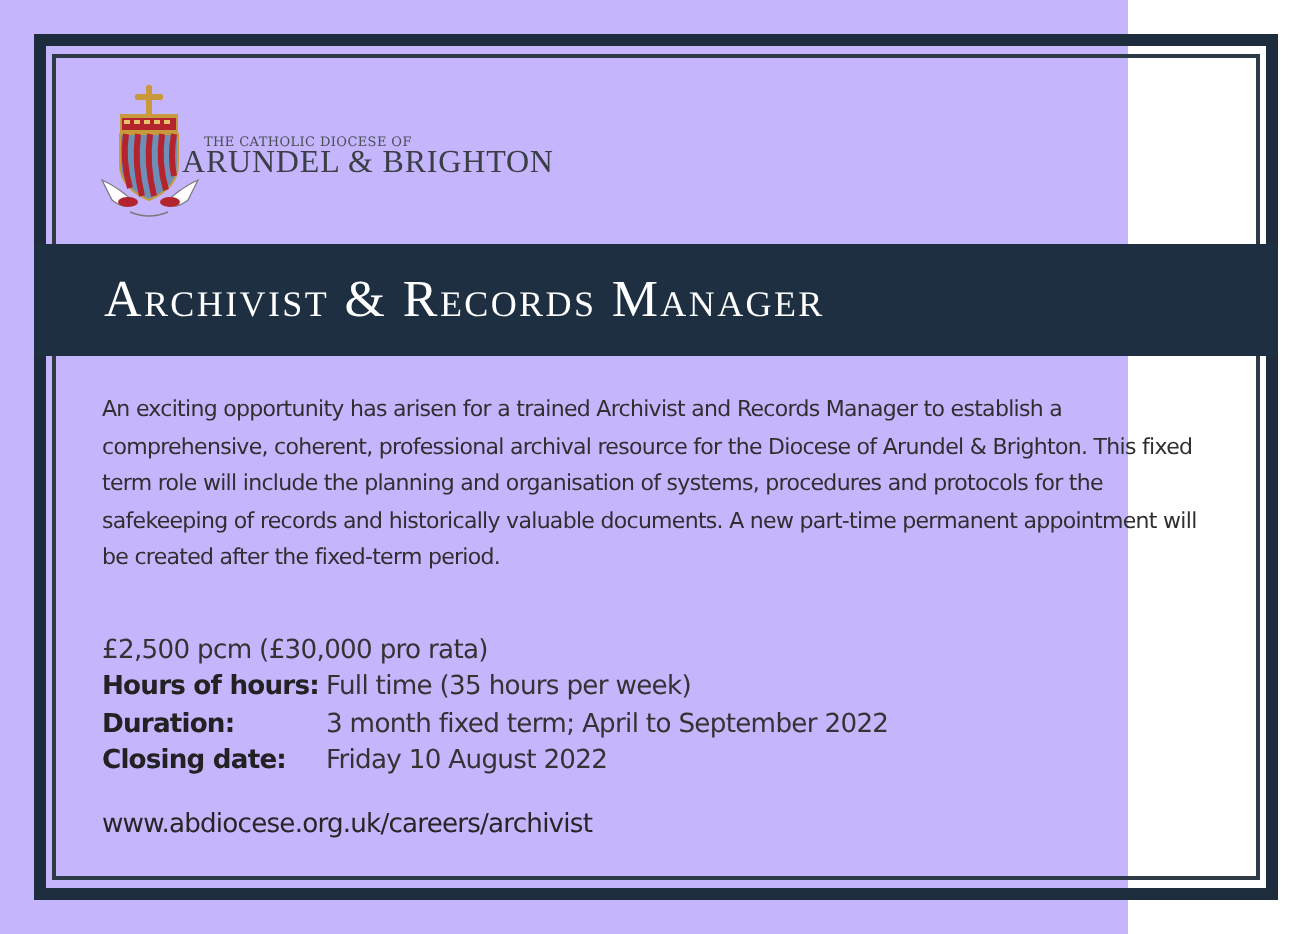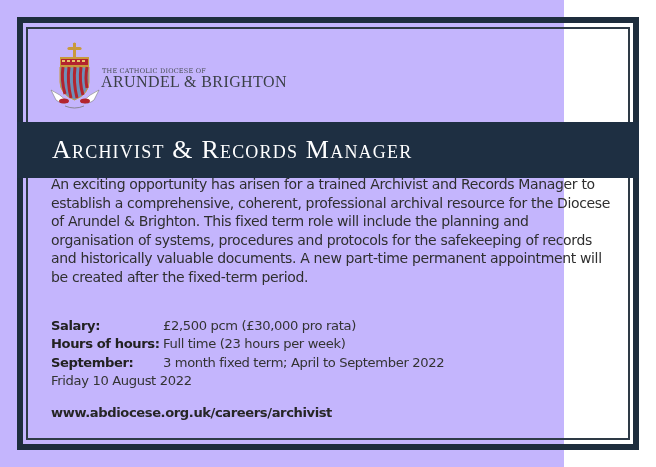--- a/index.html
+++ b/index.html
@@ -20,50 +20,50 @@
     .logo {
       position: absolute; left: 50px; top: 42px; width: 240px; height: 70px;
     }
     .crest { position: absolute; left: 0; top: 0; width: 50px; height: 70px; }
     .logo-small {
       position: absolute; left: 52px; top: 25px;
       font-family: "DejaVu Serif", "Liberation Serif", serif;
       font-size: 6.5px; letter-spacing: 0.2px; color: #4a4f56; white-space: nowrap;
     }
     .logo-big {
-      position: absolute; left: 51px; top: 31px;
+      position: absolute; left: 41px; top: 31px;
       font-family: "Liberation Serif", "DejaVu Serif", serif;
       font-size: 16px; letter-spacing: 0.4px; color: #3a3f46; white-space: nowrap;
     }
     .banner {
       position: absolute; left: 17px; top: 122px; width: 622px; height: 56px;
       background: #1e2f42;
     }
     .banner-title {
       position: absolute; left: 35px; top: 12px;
       font-family: "Liberation Serif", "DejaVu Serif", serif;
       font-variant: small-caps; font-size: 26px; letter-spacing: 1.2px;
       color: #ffffff; white-space: nowrap; line-height: 32px;
     }
     .description {
-      position: absolute; left: 51px; top: 175px; width: 560px;
-      font-size: 14px; line-height: 18.6px; color: #2f2f2f;
+      position: absolute; left: 51px; top: 196px; width: 560px;
+      font-size: 11px; line-height: 18.6px; color: #2f2f2f;
       font-family: "DejaVu Sans", "Liberation Sans", sans-serif;
       letter-spacing: -0.35px;
     }
     .details {
       position: absolute; left: 51px; top: 317px;
       font-size: 13.1px; line-height: 18.3px;
     }
     .detail-row { display: flex; white-space: nowrap; }
     .detail-label { width: 112px; font-weight: bold; color: #222; letter-spacing: -0.4px; }
     .detail-value { color: #333; letter-spacing: -0.35px; }
     .url {
       position: absolute; left: 51px; top: 405px;
-      font-size: 13.1px; font-weight: bold; color: #262626; letter-spacing: -0.4px;
+      font-size: 13.1px; font-weight: normal; color: #262626; letter-spacing: -0.4px;
       text-decoration: none; white-space: nowrap;
     }
   </style>
 </head>
 <body>
 
 <div class="page">
   <div class="outer-frame"></div>
   <div class="inner-frame"></div>
 
@@ -102,30 +102,30 @@
   </div>
 
   <div class="banner">
     <div class="banner-title">Archivist &amp; Records Manager</div>
   </div>
 
   <p class="description">An exciting opportunity has arisen for a trained Archivist and Records Manager to establish a comprehensive, coherent, professional archival resource for the Diocese of Arundel &amp; Brighton. This fixed term role will include the planning and organisation of systems, procedures and protocols for the safekeeping of records and historically valuable documents. A new part-time permanent appointment will be created after the fixed-term period.</p>
 
   <div class="details">
     <div class="detail-row">
-      <span class="detail-label">Salary:</span>
       <span class="detail-value">£2,500 pcm (£30,000 pro rata)</span>
     </div>
     <div class="detail-row">
       <span class="detail-label">Hours of hours:</span>
-      <span class="detail-value">Full time (23 hours per week)</span>
+      <span class="detail-value">Full time (35 hours per week)</span>
     </div>
     <div class="detail-row">
-      <span class="detail-label">September:</span>
+      <span class="detail-label">Duration:</span>
       <span class="detail-value">3 month fixed term; April to September 2022</span>
     </div>
     <div class="detail-row">
+      <span class="detail-label">Closing date:</span>
       <span class="detail-value">Friday 10 August 2022</span>
     </div>
   </div>
 
   <a class="url">www.abdiocese.org.uk/careers/archivist</a>
 </div>
 
 </body></html>

